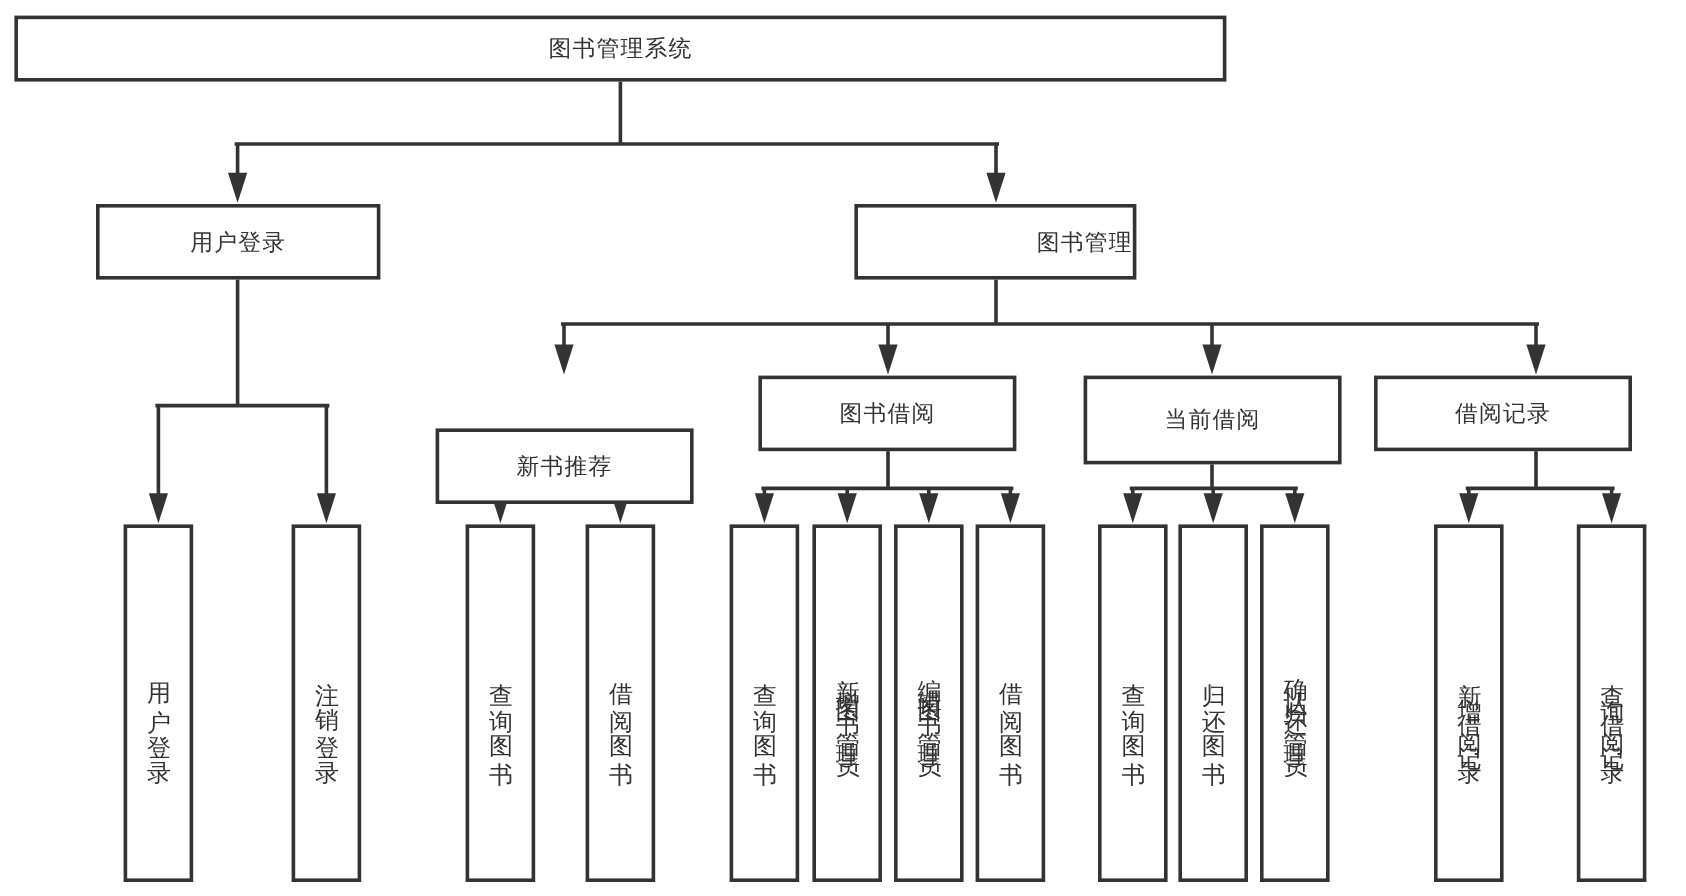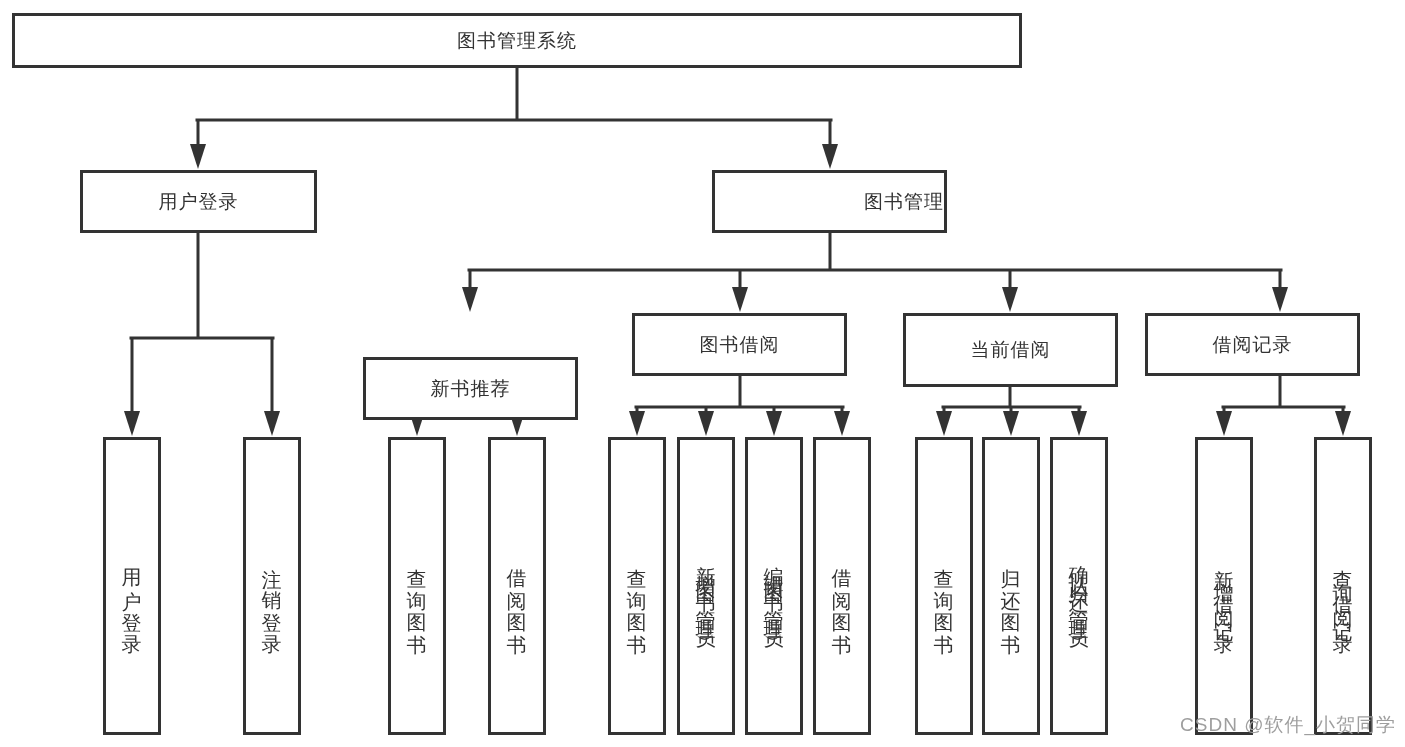--- a/index.html
+++ b/index.html
@@ -170,15 +170,14 @@
     <span class="v-label ls-l">确认归还（管理员）</span>
   </div>
 
   <div class="box leaf" style="left:1195px;">
     <span class="v-label ls-m">新增借阅记录</span>
   </div>
   <div class="box leaf" style="left:1314px;">
     <span class="v-label ls-m">查询借阅记录</span>
   </div>
 
-  <div class="watermark">CSDN @软件_小贺同学</div>
 
 </div>
 
 </body></html>

